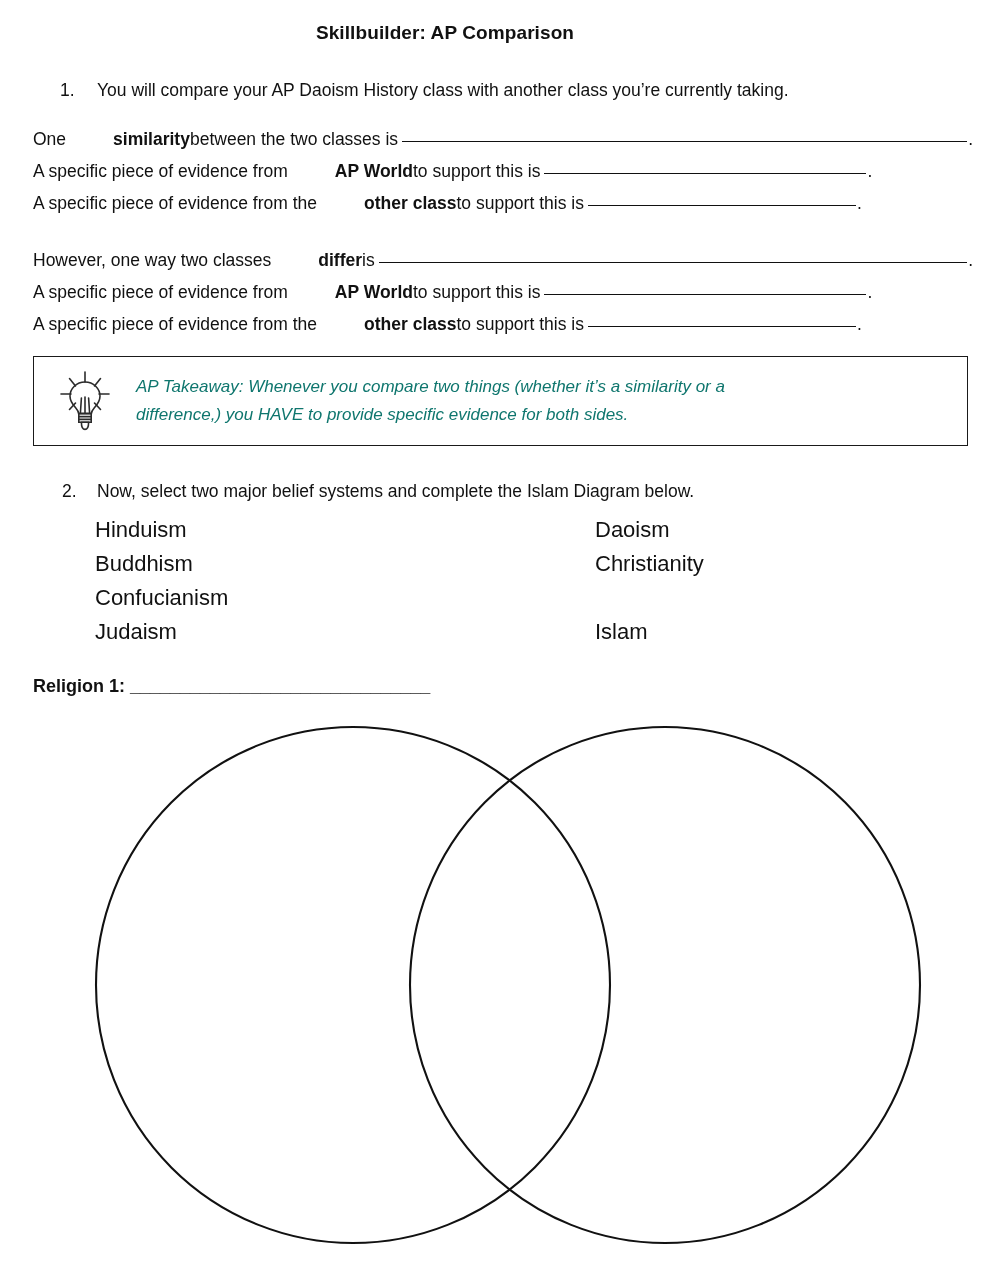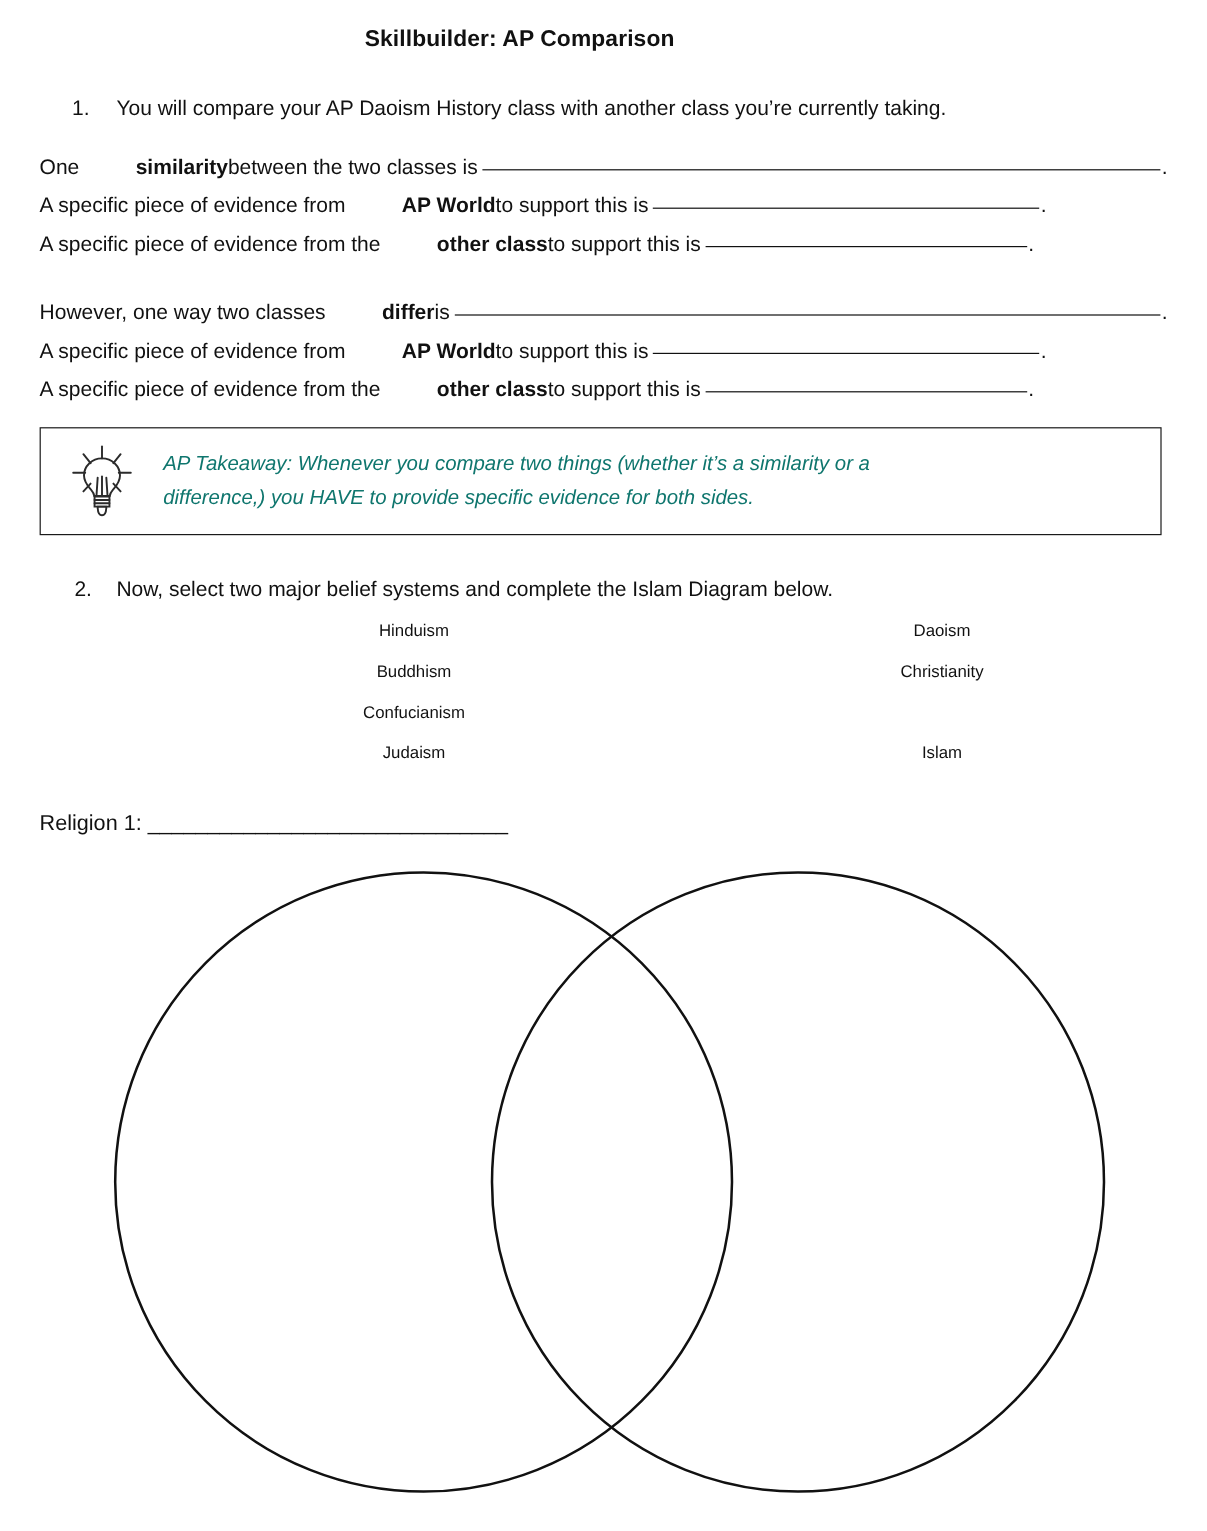--- a/index.html
+++ b/index.html
@@ -20,21 +20,21 @@
   .page {
     position: relative;
     width: 1006px;
     height: 1276px;
   }
 
   
   .doc-title {
     position: absolute;
     top: 22px;
-    left: 0;
+    left: 12px;
     width: 866px;
     text-align: center;
     font-size: 19px;
     font-weight: bold;
     letter-spacing: 0.1px;
   }
 
   
   .q1-wrap {
     position: absolute;
@@ -131,35 +131,34 @@
   }
   .religion-cols {
     position: absolute;
     top: 517px;
     left: 95px;
     width: 880px;
   }
   .rel-row {
     display: flex;
     height: 34px;
-    font-size: 14px;
-    text-align: center;
+    font-size: 22px;
   }
   .rel-left { flex: 0 0 500px; }
   .rel-right { flex: 1 1 auto; }
 
   
   .religion-label-row {
     position: absolute;
     top: 676px;
     left: 33px;
     width: 945px;
     display: flex;
     font-size: 18px;
-    font-weight: normal;
+    font-weight: bold;
     white-space: nowrap;
     flex-direction: column;
   }
   .rl-1 { flex: 0 0 484px; }
   .rl-2 { flex: 1 1 auto; }
 
   
   .venn {
     position: absolute;
     left: 0;

